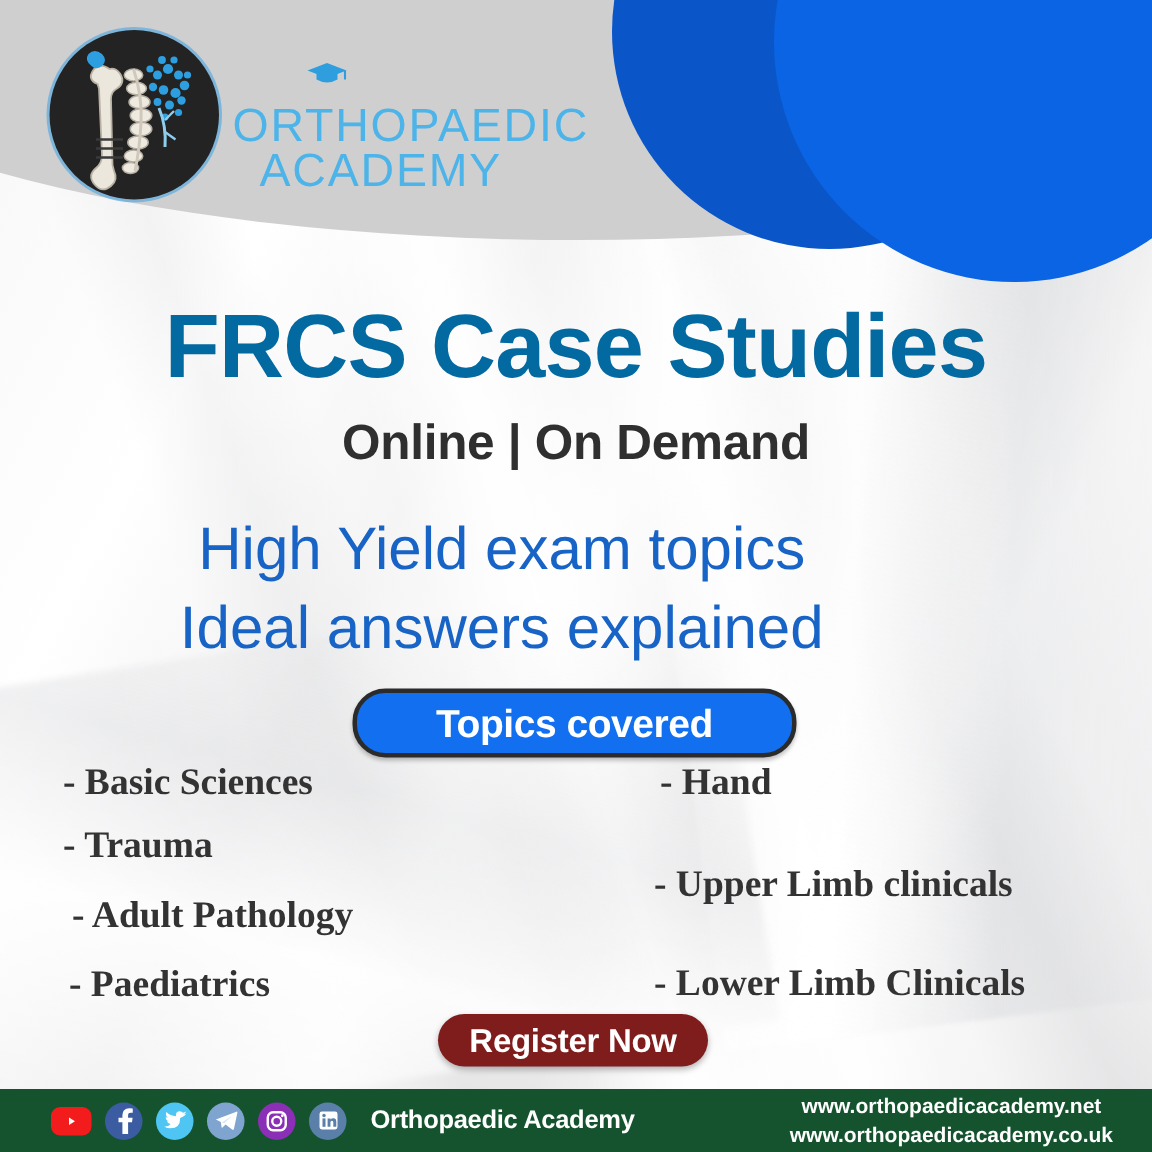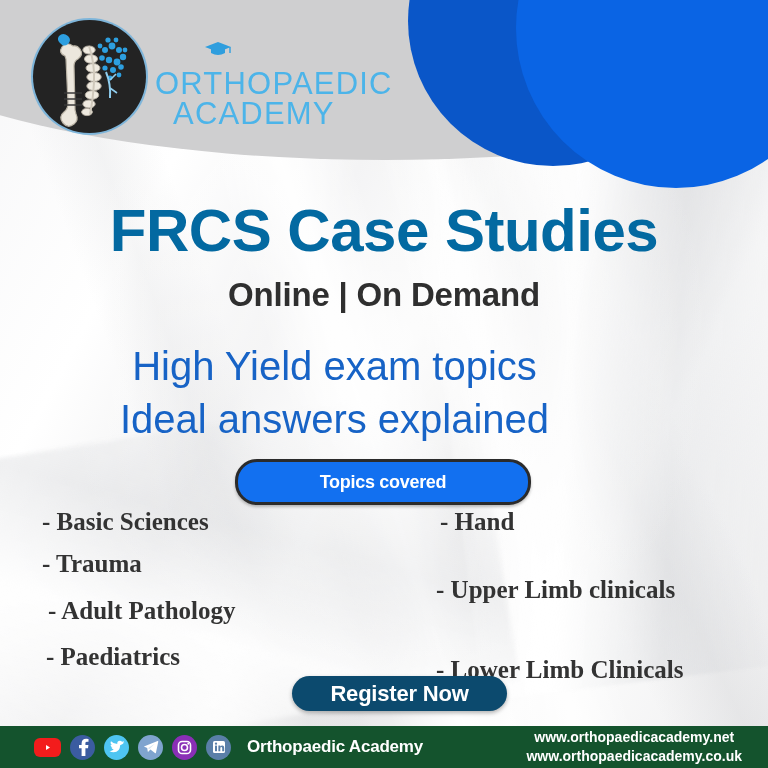--- a/index.html
+++ b/index.html
@@ -159,21 +159,21 @@
     background: #1270f0;
     border: 3px solid #2b2b2b;
     border-radius: 22px;
     display: flex;
     align-items: center;
     justify-content: center;
     box-shadow: 0 2px 3px rgba(0,0,0,.25);
   }
   .topics-badge span {
     color: #ffffff;
-    font-size: 18px;
+    font-size: 26px;
     font-weight: 700;
     letter-spacing: -.3px;
   }
 
   
   .topics-left, .topics-right {
     position: absolute;
     font-family: "Liberation Serif", serif;
     font-weight: 700;
     color: #333333;
@@ -185,29 +185,29 @@
     list-style: none;
     white-space: nowrap;
   }
   .topics-left { list-style: none; margin: 0; padding: 0; }
   .topics-right { list-style: none; margin: 0; padding: 0; }
   .topics-left li:nth-child(1) { padding-left: 2px;  margin-bottom: 14px; }
   .topics-left li:nth-child(2) { padding-left: 2px;  margin-bottom: 19px; }
   .topics-left li:nth-child(3) { padding-left: 8px;  margin-bottom: 18px; }
   .topics-left li:nth-child(4) { padding-left: 6px; }
   .topics-right li:nth-child(1) { padding-left: 4px;  margin-bottom: 40px; }
-  .topics-right li:nth-child(2) { padding-left: 0;    margin-bottom: 52px; }
+  .topics-right li:nth-child(2) { padding-left: 0;    margin-bottom: 38px; }
   .topics-right li:nth-child(3) { padding-left: 0; }
 
   
   .register-btn {
     position: absolute;
     left: 292px; top: 676px;
-    width: 215px; height: 35px;
-    background: #0c4a6e;
+    width: 180px; height: 35px;
+    background: #7f1d1d;
     border-radius: 18px;
     display: flex;
     align-items: center;
     justify-content: center;
     box-shadow: 0 2px 4px rgba(0,0,0,.3);
   }
   .register-btn span {
     color: #ffffff;
     font-size: 22px;
     font-weight: 700;

